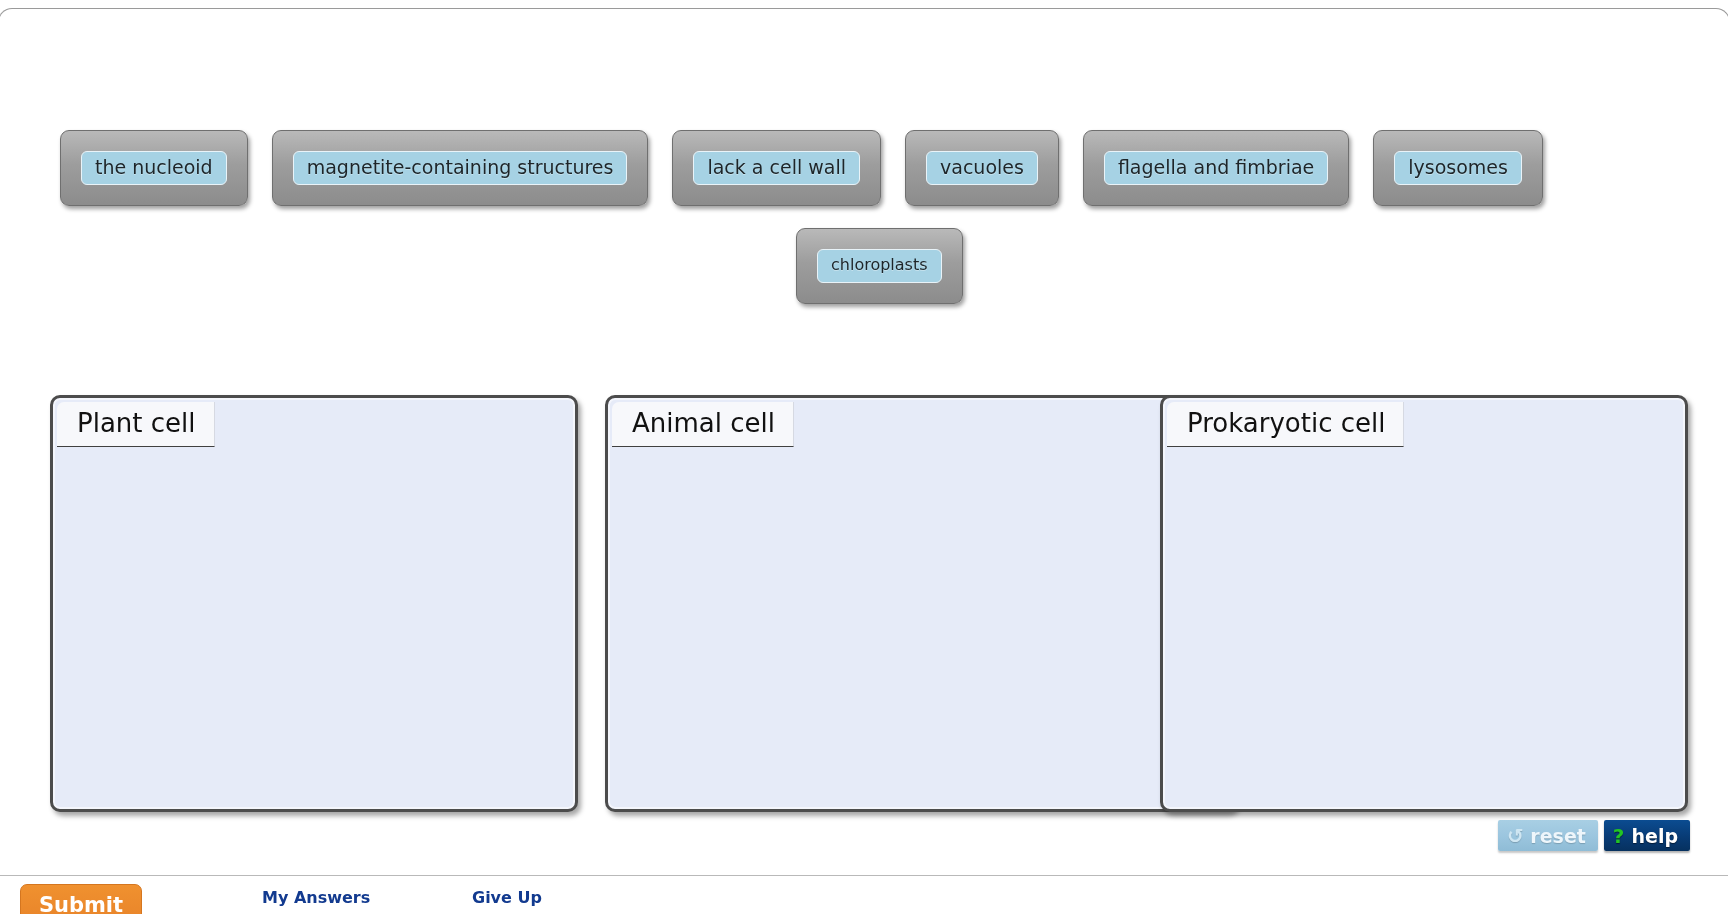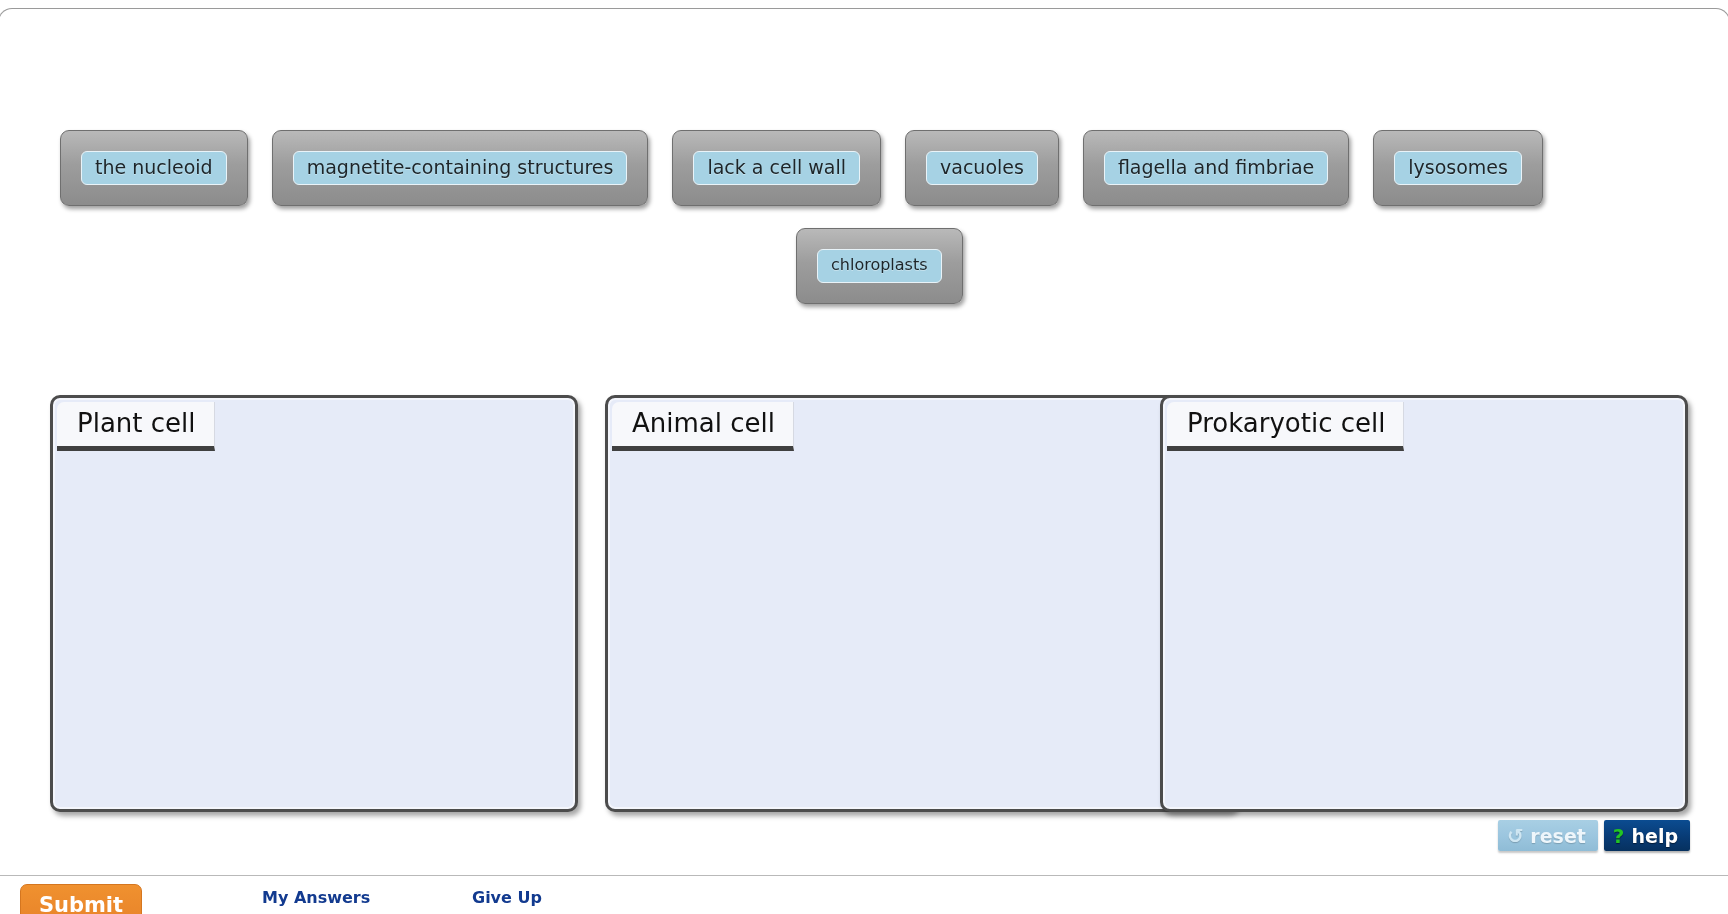--- a/index.html
+++ b/index.html
@@ -91,21 +91,21 @@
   .bin.b1 { left: 50px;   width: 528px; }
   .bin.b2 { left: 605px;  width: 632px; }
   .bin.b3 { left: 1160px; width: 528px; }
 
   .bin-label {
     position: absolute;
     left: 4px;
     top: 4px;
     background: #f7f8fb;
     border-right: 1px solid #d6d9e2;
-    border-bottom: 5px solid #404040;
+    border-bottom: 1px solid #404040;
     border-top-left-radius: 7px;
     padding: 6px 18px 8px 20px;
     font-size: 26px;
     line-height: 30px;
     color: #111111;
     white-space: nowrap;
     font-family: "DejaVu Sans", sans-serif;
   }
 
   

